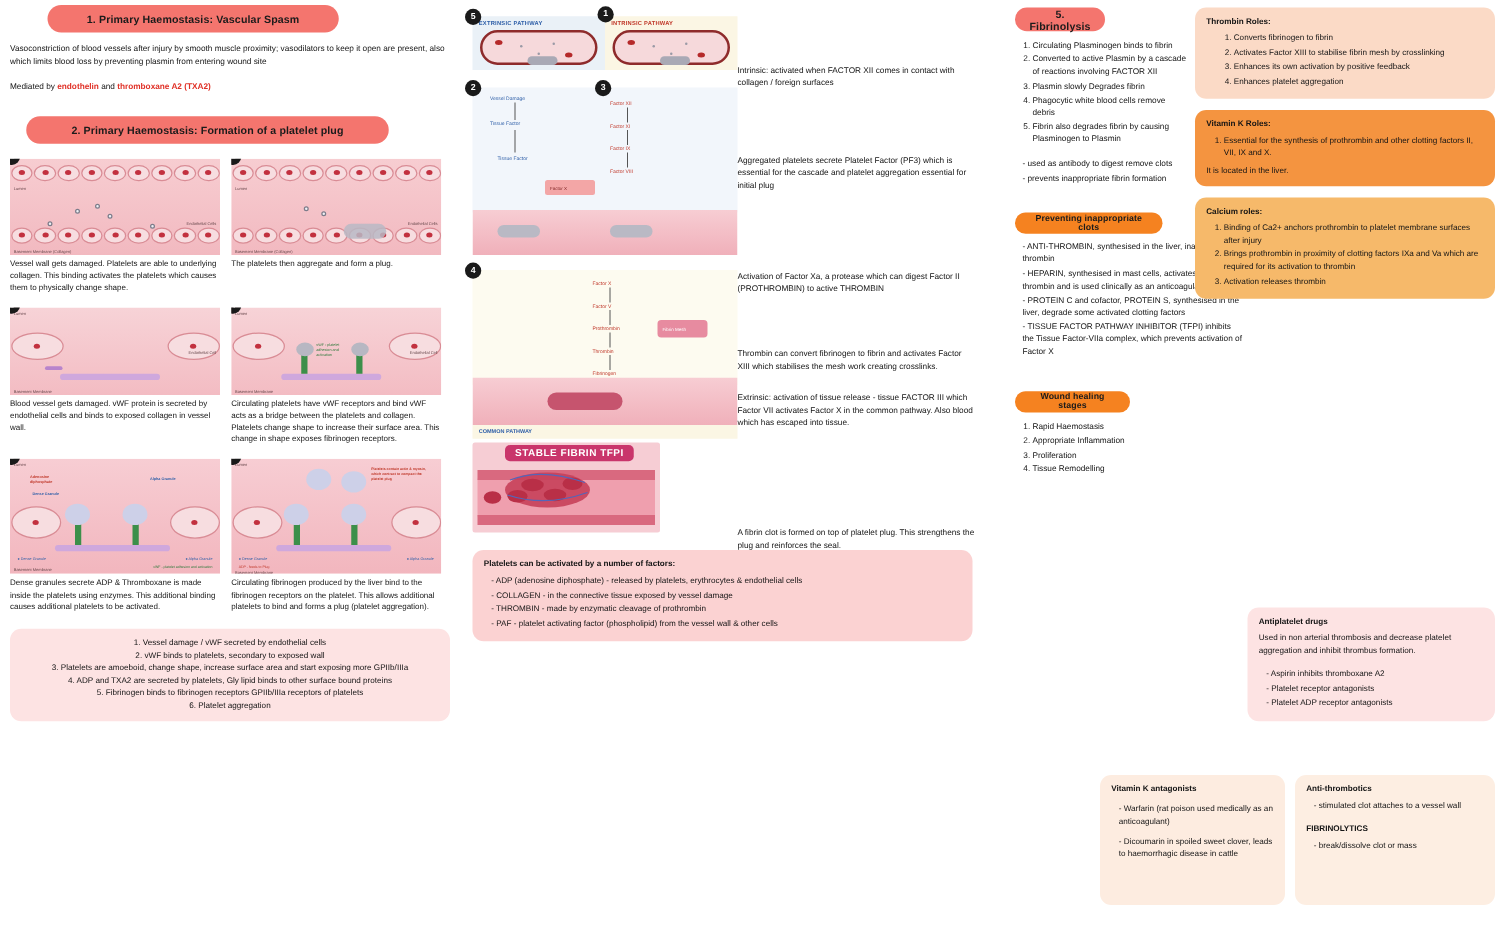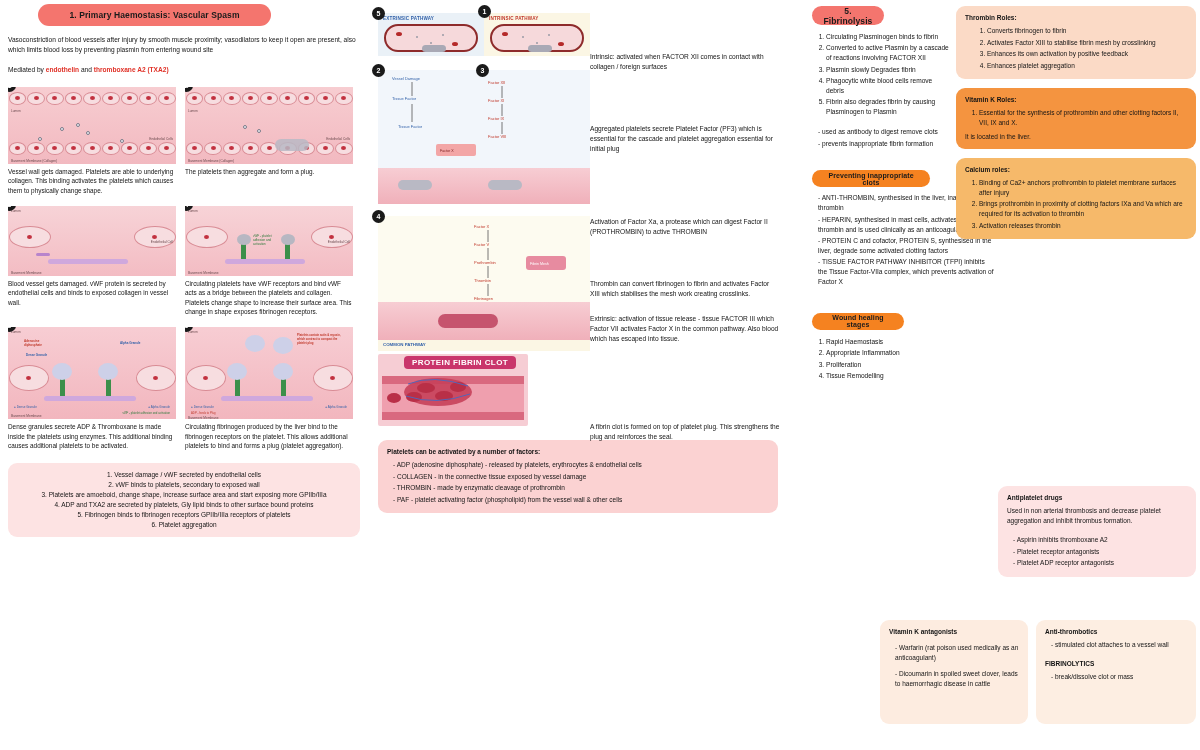--- a/index.html
+++ b/index.html
@@ -192,20 +192,21 @@
   <div class="col" style="left:8px; top:4px; width:355px;">
 
     <div class="pill pill-pink" style="height:22px; width:233px; margin-left:30px;">1. Primary Haemostasis: Vascular Spasm</div>
 
     <div class="txt" style="margin-top:9px; width:352px;">Vasoconstriction of blood vessels after injury by smooth muscle proximity; vasodilators to keep it open are present, also which limits blood loss by preventing plasmin from entering wound site</div>
 
     <div class="txt" style="margin-top:10px;">
       <span>Mediated by </span><span class="red">endothelin</span><span> and </span><span class="red">thromboxane A2 (TXA2)</span>
     </div>
 
+    <div class="pill pill-pink" style="height:22px; width:290px; margin:18px 0 0 13px;">2. Primary Haemostasis: Formation of a platelet plug</div>
 
     <div style="display:flex; gap:9px; margin-top:12px;">
       <div style="width:168px;">
         <div class="fig" style="height:77px;">
           <div class="badge" style="left:-5px; top:-8px;">1</div>
           <div class="vessel">
             <div class="endo-row top">
                 <div class="endo-cell"></div>
                 <div class="endo-cell"></div>
                 <div class="endo-cell"></div>
@@ -471,21 +472,21 @@
           <div style="position:absolute;left:60px;top:12px;width:60px;height:14px;border-radius:7px;background:#c6546e;"></div>
         </div>
       </div>
       <div style="position:absolute;left:0;top:124px;width:212px;height:11px;background:#fbf6e4;font-size:4.4px;font-weight:700;color:#2f5fa8;padding:2px 0 0 5px;">COMMON PATHWAY</div>
     </div>
 
     <div class="txt" style="position:absolute; left:212px; top:275px; width:190px;">Thrombin can convert fibrinogen to fibrin and activates Factor XIII which stabilises the mesh work creating crosslinks.</div>
     <div class="txt" style="position:absolute; left:212px; top:310px; width:190px;">Extrinsic: activation of tissue release - tissue FACTOR III which Factor VII activates Factor X in the common pathway. Also blood which has escaped into tissue.</div>
 
     <div class="clot-fig" style="margin-top:6px; width:150px; height:72px;">
-      <div class="clot-banner">PROTEIN FIBRIN CLOT</div>
+      <div class="clot-banner">STABLE FIBRIN TFPI</div>
       <svg width="150" height="72" viewBox="0 0 150 72" style="position:absolute;left:0;top:0;">
         <rect x="4" y="22" width="142" height="44" rx="8" fill="#ef9fae"></rect>
         <rect x="4" y="22" width="142" height="8" fill="#d9697f"></rect>
         <rect x="4" y="58" width="142" height="8" fill="#d9697f"></rect>
         <ellipse cx="60" cy="38" rx="34" ry="14" fill="#c7405a" opacity=".9"></ellipse>
         <ellipse cx="48" cy="34" rx="9" ry="5" fill="#b92f47"></ellipse>
         <ellipse cx="66" cy="42" rx="9" ry="5" fill="#b92f47"></ellipse>
         <ellipse cx="80" cy="33" rx="8" ry="5" fill="#b92f47"></ellipse>
         <ellipse cx="36" cy="43" rx="8" ry="5" fill="#b92f47"></ellipse>
         <path d="M30 30 Q55 20 90 32" stroke="#5565b8" stroke-width="1" fill="none"></path>

